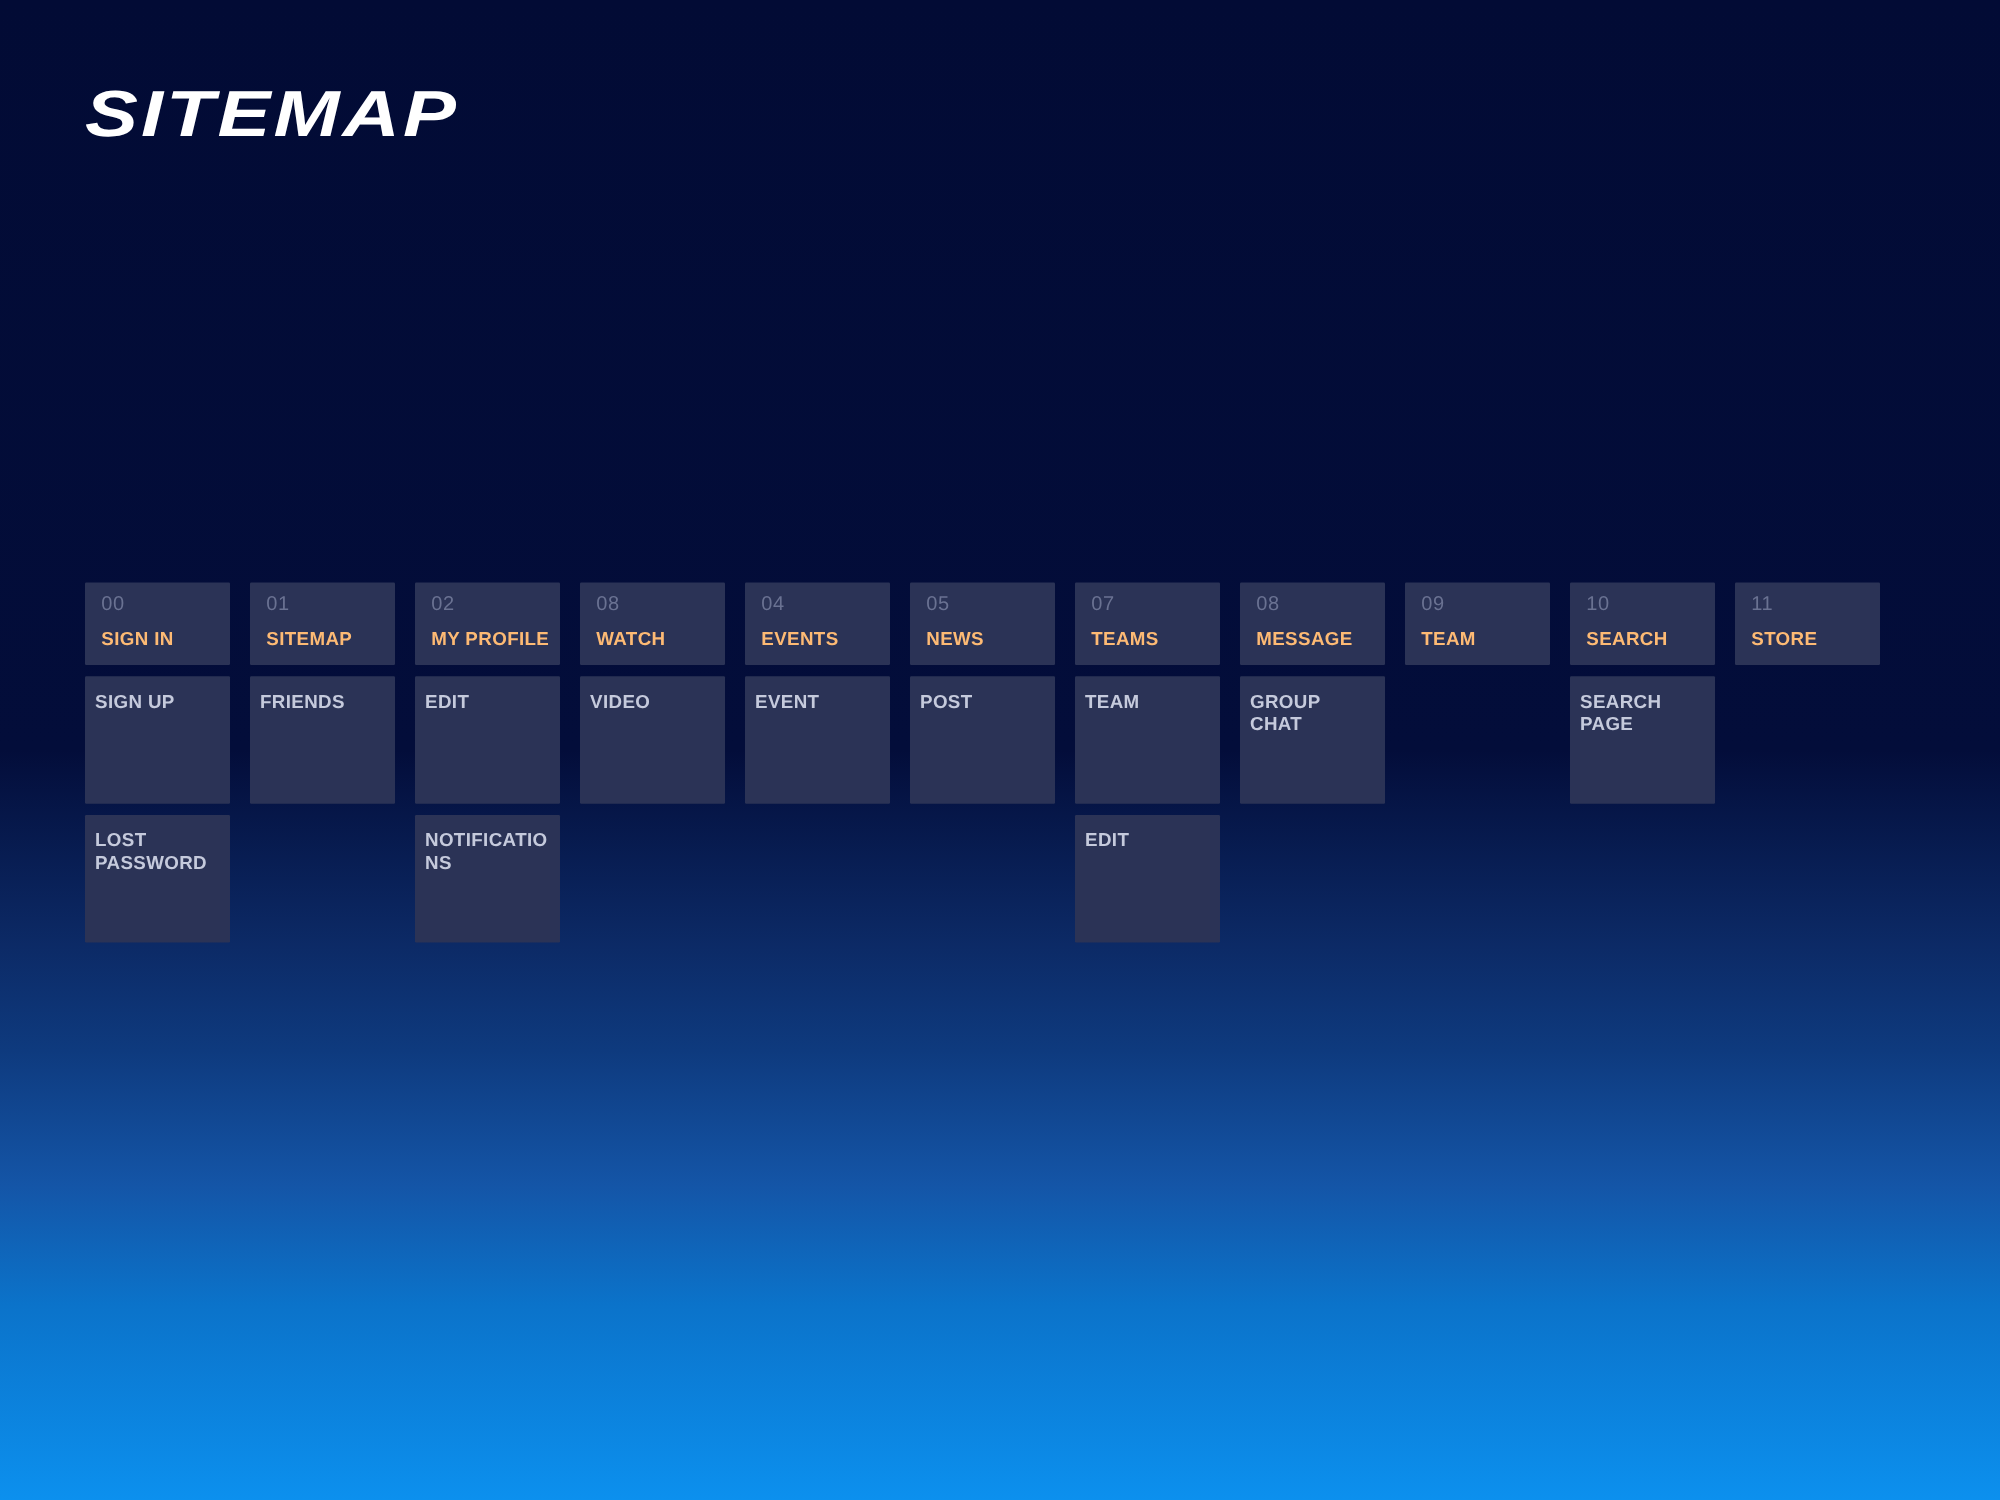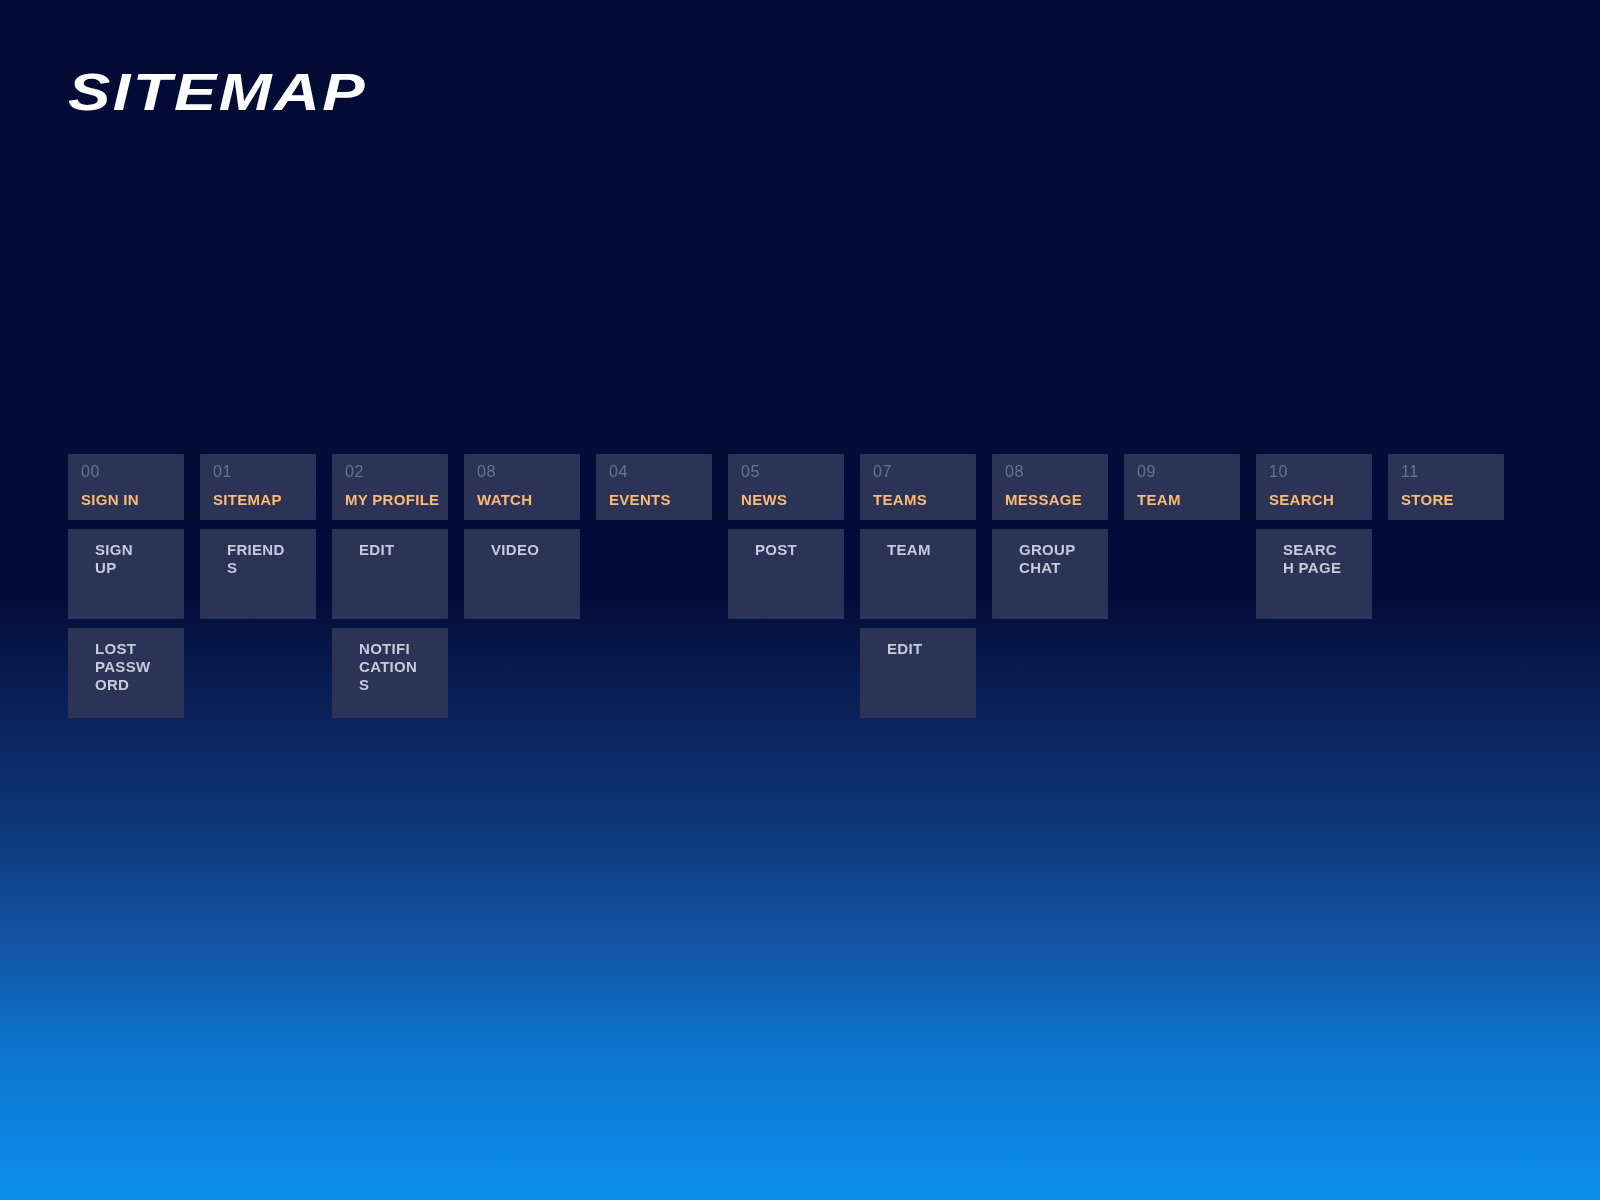--- a/index.html
+++ b/index.html
@@ -33,21 +33,21 @@
     font-style: italic;
     letter-spacing: 2px;
     transform: scaleX(1.22);
     transform-origin: left center;
     white-space: nowrap;
   }
 
   .grid {
     position: absolute;
     left: 68px;
-    top: 454px;
+    top: 466px;
     display: grid;
     grid-template-columns: repeat(11, 116px);
     column-gap: 16px;
     align-items: start;
   }
 
   .col {
     display: flex;
     flex-direction: column;
     gap: 9px;
@@ -78,22 +78,22 @@
     color: #fdba74;
     font-size: 15px;
     font-weight: bold;
     letter-spacing: 0.3px;
     line-height: 1.15;
     overflow-wrap: anywhere;
     white-space: nowrap;
   }
 
   .child-card {
-    height: 90px;
-    padding: 12px 27px;
+    height: 102px;
+    padding: 12px 8px;
   }
 
   .child-label {
     display: block;
     color: #c5cadc;
     font-size: 15px;
     font-weight: bold;
     letter-spacing: 0.3px;
     line-height: 1.2;
     overflow-wrap: anywhere;
@@ -156,20 +156,23 @@
     <span class="child-label">VIDEO</span>
   </div>
 </div>
 
   <div class="col">
     <div class="card header-card">
       <span class="num">04</span>
       <span class="page-label">EVENTS</span>
     </div>
 
+  <div class="card child-card">
+    <span class="child-label">EVENT</span>
+  </div>
 </div>
 
   <div class="col">
     <div class="card header-card">
       <span class="num">05</span>
       <span class="page-label">NEWS</span>
     </div>
 
   <div class="card child-card">
     <span class="child-label">POST</span>

